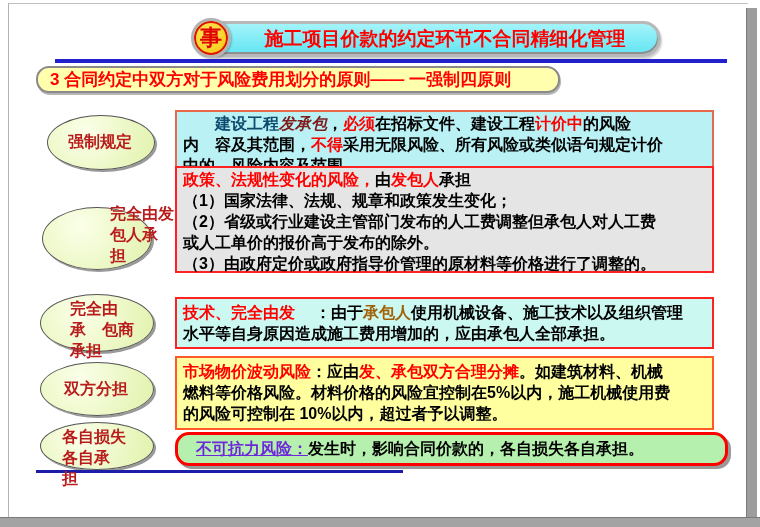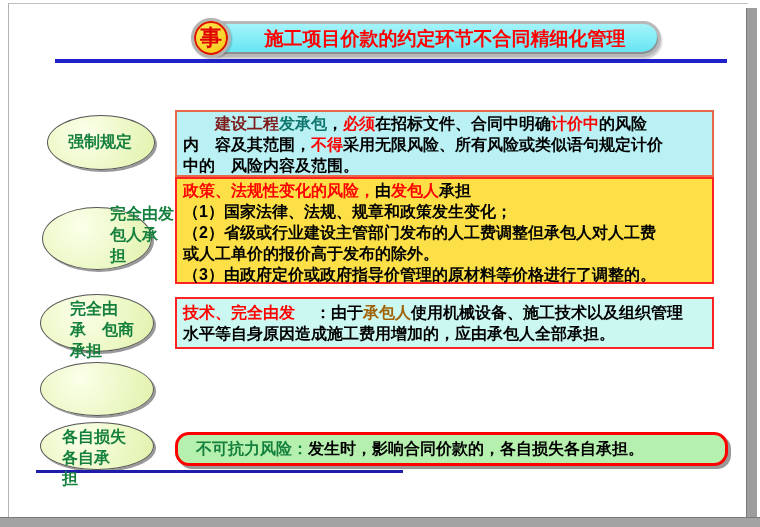--- a/index.html
+++ b/index.html
@@ -44,60 +44,61 @@
     position:absolute;border-radius:50%;
     background:radial-gradient(circle at 35% 30%, #fbffe9, #e0f2aa);
     border:1px solid #555;box-shadow:2px 2px 0 #999;
   }
   .e1{left:47px;top:115px;width:106px;height:53px;}
   .e2{left:42px;top:207px;width:108px;height:61px;}
   .e3{left:40px;top:294px;width:112px;height:56px;}
   .e4{left:40px;top:362px;width:112px;height:52px;}
   .e5{left:40px;top:422px;width:112px;height:46px;}
   .ellipse-label{
-    position:absolute;color:#15803d;font-size:16px;line-height:21px;
+    position:absolute;color:#b91c1c;font-size:16px;line-height:21px;
     white-space:pre-line;z-index:2;
   }
   .l1{left:47px;top:131px;width:106px;text-align:center;}
   .l2{left:62px;top:203px;margin-left:48px;}
   .l3{left:70px;top:298px;}
   .l4{left:40px;top:378px;width:112px;text-align:center;}
   .l5{left:62px;top:426px;}
 
   
   .rbox{
     position:absolute;left:175px;width:523px;color:#000;
     font-size:16px;line-height:21px;white-space:pre-wrap;
     padding:1px 6px;z-index:1;
   }
   .b1{top:110px;height:61px;background:#b9f1f4;border:2px solid #e8694a;}
-  .b2{top:177px;height:101px;background:#fde047;border:2px solid #ff2222;}
+  .b2{top:166px;height:101px;background:#e5e5e5;border:2px solid #ff2222;}
   .b3{top:297px;height:44px;background:#ccf8f2;border:2px solid #ff2222;padding-top:3px;}
   .b4{top:356px;height:66px;background:#ffffa0;border:2px solid #ff5a28;padding-top:3px;}
   .b5{top:432px;height:26px;background:#b6f0ae;border:3px solid #ff0000;border-radius:14px;
       box-shadow:3px 3px 0 #999;line-height:26px;padding-left:18px;white-space:nowrap;}
   .blue-line-2{position:absolute;left:36px;top:470px;width:367px;height:3px;background:#1d1daa;}
 </style>
 </head>
 <body>
 
 <div id="slide">
 
   <div class="frame-top-line"></div>
   <div class="frame-left-line"></div>
   <div class="frame-right-band"></div>
   <div class="frame-bottom-band"></div>
 
   <div class="title-pill">施工项目价款的约定环节不合同精细化管理</div>
   <div class="badge">事</div>
   <div class="blue-line-1"></div>
+  <div class="subtitle-pill">3 合同约定中双方对于风险费用划分的原则—— 一强制四原则</div>
 
   <div class="ellipse e1"></div>
   <div class="ellipse-label l1">强制规定</div>
-  <div class="rbox b1"><span style="color: #7f1d1d; font-family: Liberation Serif, serif;">　　建设工程</span><span style="color: #0f766e;">发承包</span><span style="color: rgb(0, 0, 0);">，</span><span style="color: rgb(255, 0, 0);">必须</span><span style="color: rgb(0, 0, 0);">在招标文件、合同中明确</span><span style="color: rgb(255, 0, 0);">计价中</span><span style="color: rgb(0, 0, 0);">的风险
+  <div class="rbox b1"><span style="color: #0c4a6e; font-family: Liberation Serif, serif;">　　建设工程</span><span style="color: #7f1d1d; font-style: italic;">发承包</span><span style="color: rgb(0, 0, 0);">，</span><span style="color: rgb(255, 0, 0);">必须</span><span style="color: rgb(0, 0, 0);">在招标文件、建设工程</span><span style="color: rgb(255, 0, 0);">计价中</span><span style="color: rgb(0, 0, 0);">的风险
 内　容及其范围，</span><span style="color: rgb(255, 0, 0);">不得</span><span style="color: rgb(0, 0, 0);">采用无限风险、所有风险或类似语句规定计价
 中的　风险内容及范围。</span></div>
 
   <div class="ellipse e2"></div>
   <div class="ellipse-label l2">完全由发
 包人承
 担</div>
   <div class="rbox b2"><span style="color: rgb(255, 0, 0);">政策、法规性变化的风险，</span><span style="color: rgb(0, 0, 0);">由</span><span style="color: rgb(255, 0, 0);">发包人</span><span style="color: rgb(0, 0, 0);">承担
 （1）国家法律、法规、规章和政策发生变化；
 （2）省级或行业建设主管部门发布的人工费调整但承包人对人工费
@@ -105,21 +106,25 @@
 （3）由政府定价或政府指导价管理的原材料等价格进行了调整的。</span></div>
 
   <div class="ellipse e3"></div>
   <div class="ellipse-label l3">完全由
 承　包商
 承担</div>
   <div class="rbox b3"><span style="color: rgb(255, 0, 0);">技术、完全由发</span><span style="color: rgb(0, 0, 0); margin-left: 20px;">：由于</span><span style="color: #a16207;">承包人</span><span style="color: rgb(0, 0, 0);">使用机械设备、施工技术以及组织管理
 水平等自身原因造成施工费用增加的，应由承包人全部承担。</span></div>
 
   <div class="ellipse e4"></div>
+  <div class="ellipse-label l4">双方分担</div>
+  <div class="rbox b4"><span style="color: rgb(255, 0, 0);">市场物价波动风险</span><span style="color: rgb(0, 0, 0);">：应由</span><span style="color: rgb(255, 0, 0);">发、承包双方合理分摊</span><span style="color: rgb(0, 0, 0);">。如建筑材料、机械
+燃料等价格风险。材料价格的风险宜控制在5%以内，施工机械使用费
+的风险可控制在 10%以内，超过者予以调整。</span></div>
 
   <div class="ellipse e5"></div>
   <div class="ellipse-label l5">各自损失
 各自承
 担</div>
-  <div class="rbox b5"><span style="color: #15803d;">不可抗力风险：</span><span style="color: rgb(0, 0, 0);">发生时，影响合同价款的，各自损失各自承担。</span></div>
+  <div class="rbox b5"><span style="color: #6d28d9; text-decoration: underline;">不可抗力风险：</span><span style="color: rgb(0, 0, 0);">发生时，影响合同价款的，各自损失各自承担。</span></div>
 
   <div class="blue-line-2"></div>
 </div>
 
 </body></html>

